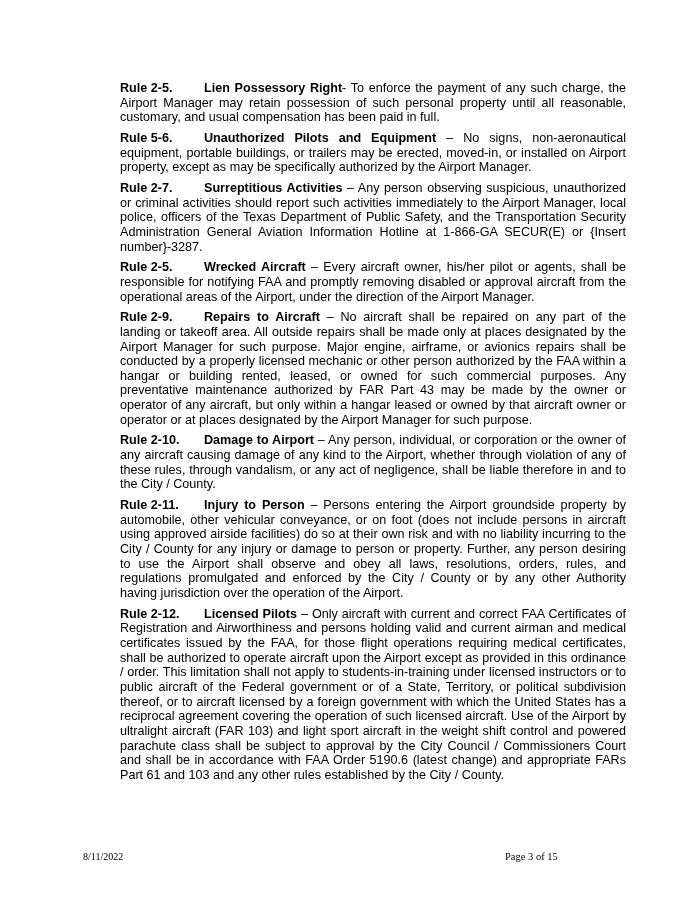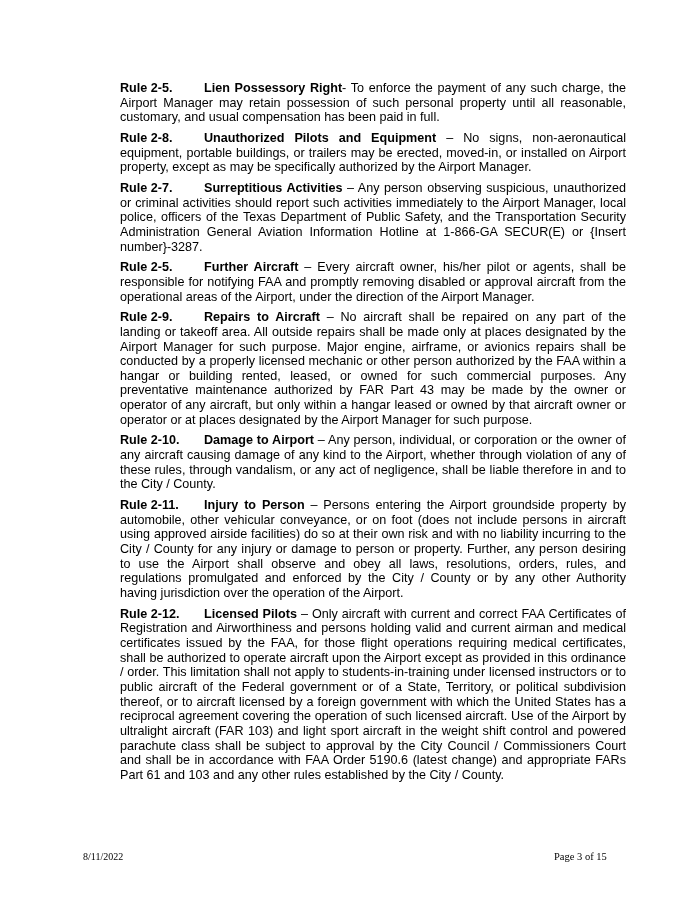--- a/index.html
+++ b/index.html
@@ -43,40 +43,40 @@
   .footer-date {
     position: absolute;
     left: 83px;
     top: 851px;
     font-family: "Liberation Serif", "DejaVu Serif", serif;
     font-size: 10px;
     line-height: 12px;
   }
   .footer-page {
     position: absolute;
-    left: 554px;
+    left: 505px;
     top: 851px;
     font-family: "Liberation Serif", "DejaVu Serif", serif;
     font-size: 10.5px;
     line-height: 12px;
   }
 </style>
 </head>
 <body>
 
 <div class="page">
   <div class="content">
 
     <p class="rule"><span class="rule-num">Rule 2-5.</span><span class="rule-title">Lien Possessory Right</span><span class="rule-sep">- </span><span class="rule-body">To enforce the payment of any such charge, the Airport Manager may retain possession of such personal property until all reasonable, customary, and usual compensation has been paid in full.</span></p>
 
-    <p class="rule"><span class="rule-num">Rule 2-8.</span><span class="rule-title">Unauthorized Pilots and Equipment</span><span class="rule-sep"> – </span><span class="rule-body">No signs, non-aeronautical equipment, portable buildings, or trailers may be erected, moved-in, or installed on Airport property, except as may be specifically authorized by the Airport Manager.</span></p>
+    <p class="rule"><span class="rule-num">Rule 5-6.</span><span class="rule-title">Unauthorized Pilots and Equipment</span><span class="rule-sep"> – </span><span class="rule-body">No signs, non-aeronautical equipment, portable buildings, or trailers may be erected, moved-in, or installed on Airport property, except as may be specifically authorized by the Airport Manager.</span></p>
 
     <p class="rule"><span class="rule-num">Rule 2-7.</span><span class="rule-title">Surreptitious Activities</span><span class="rule-sep"> – </span><span class="rule-body">Any person observing suspicious, unauthorized or criminal activities should report such activities immediately to the Airport Manager, local police, officers of the Texas Department of Public Safety, and the Transportation Security Administration General Aviation Information Hotline at 1-866-GA SECUR(E) or {Insert number}-3287.</span></p>
 
-    <p class="rule"><span class="rule-num">Rule 2-5.</span><span class="rule-title">Further Aircraft</span><span class="rule-sep"> – </span><span class="rule-body">Every aircraft owner, his/her pilot or agents, shall be responsible for notifying FAA and promptly removing disabled or approval aircraft from the operational areas of the Airport, under the direction of the Airport Manager.</span></p>
+    <p class="rule"><span class="rule-num">Rule 2-5.</span><span class="rule-title">Wrecked Aircraft</span><span class="rule-sep"> – </span><span class="rule-body">Every aircraft owner, his/her pilot or agents, shall be responsible for notifying FAA and promptly removing disabled or approval aircraft from the operational areas of the Airport, under the direction of the Airport Manager.</span></p>
 
     <p class="rule"><span class="rule-num">Rule 2-9.</span><span class="rule-title">Repairs to Aircraft</span><span class="rule-sep"> – </span><span class="rule-body">No aircraft shall be repaired on any part of the landing or takeoff area. All outside repairs shall be made only at places designated by the Airport Manager for such purpose. Major engine, airframe, or avionics repairs shall be conducted by a properly licensed mechanic or other person authorized by the FAA within a hangar or building rented, leased, or owned for such commercial purposes. Any preventative maintenance authorized by FAR Part 43 may be made by the owner or operator of any aircraft, but only within a hangar leased or owned by that aircraft owner or operator or at places designated by the Airport Manager for such purpose.</span></p>
 
     <p class="rule"><span class="rule-num">Rule 2-10.</span><span class="rule-title">Damage to Airport</span><span class="rule-sep"> – </span><span class="rule-body">Any person, individual, or corporation or the owner of any aircraft causing damage of any kind to the Airport, whether through violation of any of these rules, through vandalism, or any act of negligence, shall be liable therefore in and to the City / County.</span></p>
 
     <p class="rule"><span class="rule-num">Rule 2-11.</span><span class="rule-title">Injury to Person</span><span class="rule-sep"> – </span><span class="rule-body">Persons entering the Airport groundside property by automobile, other vehicular conveyance, or on foot (does not include persons in aircraft using approved airside facilities) do so at their own risk and with no liability incurring to the City / County for any injury or damage to person or property. Further, any person desiring to use the Airport shall observe and obey all laws, resolutions, orders, rules, and regulations promulgated and enforced by the City / County or by any other Authority having jurisdiction over the operation of the Airport.</span></p>
 
     <p class="rule"><span class="rule-num">Rule 2-12.</span><span class="rule-title">Licensed Pilots</span><span class="rule-sep"> – </span><span class="rule-body">Only aircraft with current and correct FAA Certificates of Registration and Airworthiness and persons holding valid and current airman and medical certificates issued by the FAA, for those flight operations requiring medical certificates, shall be authorized to operate aircraft upon the Airport except as provided in this ordinance / order. This limitation shall not apply to students-in-training under licensed instructors or to public aircraft of the Federal government or of a State, Territory, or political subdivision thereof, or to aircraft licensed by a foreign government with which the United States has a reciprocal agreement covering the operation of such licensed aircraft. Use of the Airport by ultralight aircraft (FAR 103) and light sport aircraft in the weight shift control and powered parachute class shall be subject to approval by the City Council / Commissioners Court and shall be in accordance with FAA Order 5190.6 (latest change) and appropriate FARs Part 61 and 103 and any other rules established by the City / County.</span></p>
 
   </div>

